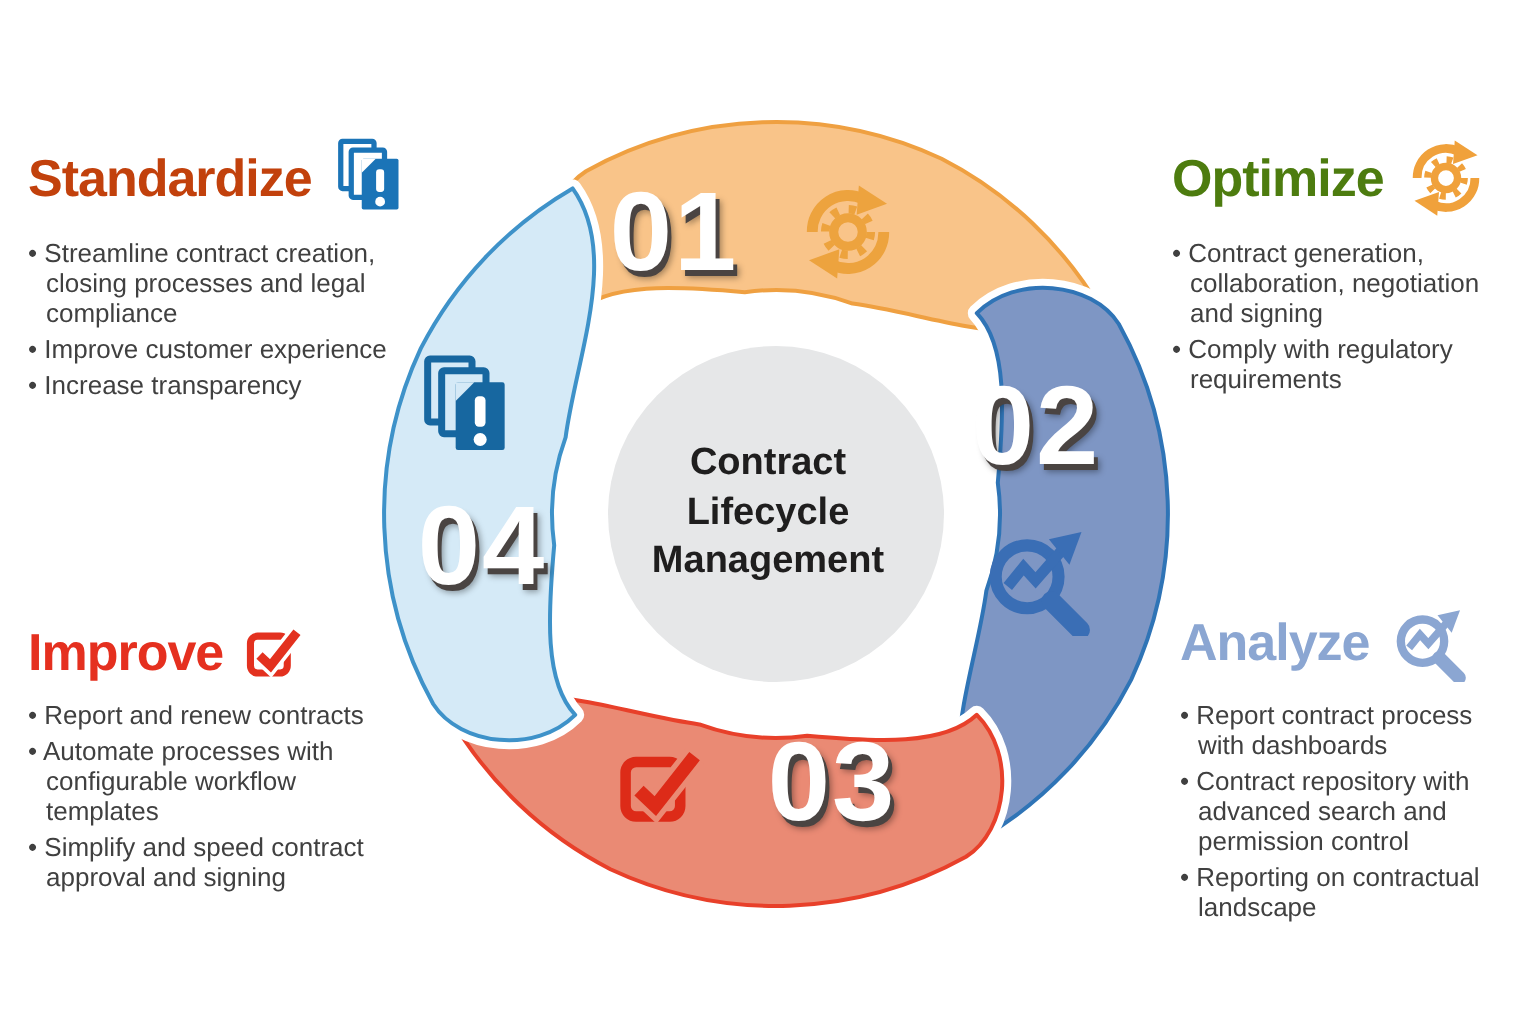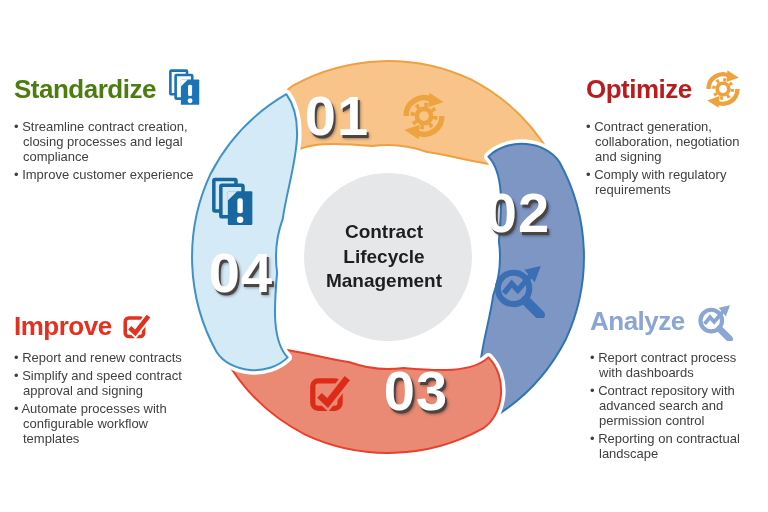--- a/index.html
+++ b/index.html
@@ -3,21 +3,21 @@
 <meta charset="utf-8">
 <style>
   html,body{margin:0;padding:0;background:#fff;}
   #canvas{position:relative;width:768px;height:512px;background:#fff;overflow:hidden;
           font-family:"Liberation Sans",sans-serif;}
 
   
   .corner{position:absolute;}
   .hdr{display:flex;align-items:center;gap:10px;}
   .hdr h2{margin:0;font-size:26px;font-weight:bold;letter-spacing:-0.5px;line-height:1;}
-  .c-std{color:#4d7c0f;} .c-opt{color:#b91c1c;} .c-imp{color:#E5301F;} .c-ana{color:#8BA6D2;}
+  .c-std{color:#c2410c;} .c-opt{color:#4d7c0f;} .c-imp{color:#E5301F;} .c-ana{color:#8BA6D2;}
   .i-std{color:#1B74B7;} .i-opt{color:#F0A13B;} .i-imp{color:#E3311F;} .i-ana{color:#8BA6D2;}
   .bullets{margin:9px 0 0;padding:0;list-style:none;font-size:13px;line-height:1.16;
            color:#404040;}
   .bullets li{padding-left:9px;text-indent:-9px;margin-bottom:3px;}
   .bullets li::before{content:"• ";}
   .sec-standardize{left:14px;top:68px;width:212px;}
   .sec-standardize .bullets{width:180px;}
   .sec-optimize{left:586px;top:68px;width:182px;}
   .sec-optimize .bullets{width:162px;}
   .sec-improve{left:14px;top:310px;width:232px;}
@@ -123,20 +123,21 @@
   <div class="corner sec-standardize">
     <div class="hdr">
       <h2 class="c-std">Standardize</h2>
       <svg class="i-std" width="42" height="42">
           <use href="#sym-docs"></use>
         </svg>
     </div>
     <ul class="bullets">
       <li>Streamline contract creation, closing processes and legal compliance</li>
       <li>Improve customer experience</li>
+      <li>Increase transparency</li>
     </ul>
   </div>
 
   <div class="corner sec-optimize">
     <div class="hdr">
       <h2 class="c-opt">Optimize</h2>
       <svg class="i-opt" width="42" height="42">
           <use href="#sym-sync"></use>
         </svg>
     </div>
@@ -148,22 +149,22 @@
 
   <div class="corner sec-improve">
     <div class="hdr">
       <h2 class="c-imp">Improve</h2>
       <svg class="i-imp" width="31" height="31">
           <use href="#sym-check"></use>
         </svg>
     </div>
     <ul class="bullets">
       <li>Report and renew contracts</li>
+      <li>Automate processes with configurable workflow templates</li>
       <li>Simplify and speed contract approval and signing</li>
-      <li>Automate processes with configurable workflow templates</li>
     </ul>
   </div>
 
   <div class="corner sec-analyze">
     <div class="hdr">
       <h2 class="c-ana">Analyze</h2>
       <svg class="i-ana" width="40" height="40">
           <use href="#sym-mag"></use>
         </svg>
     </div>

